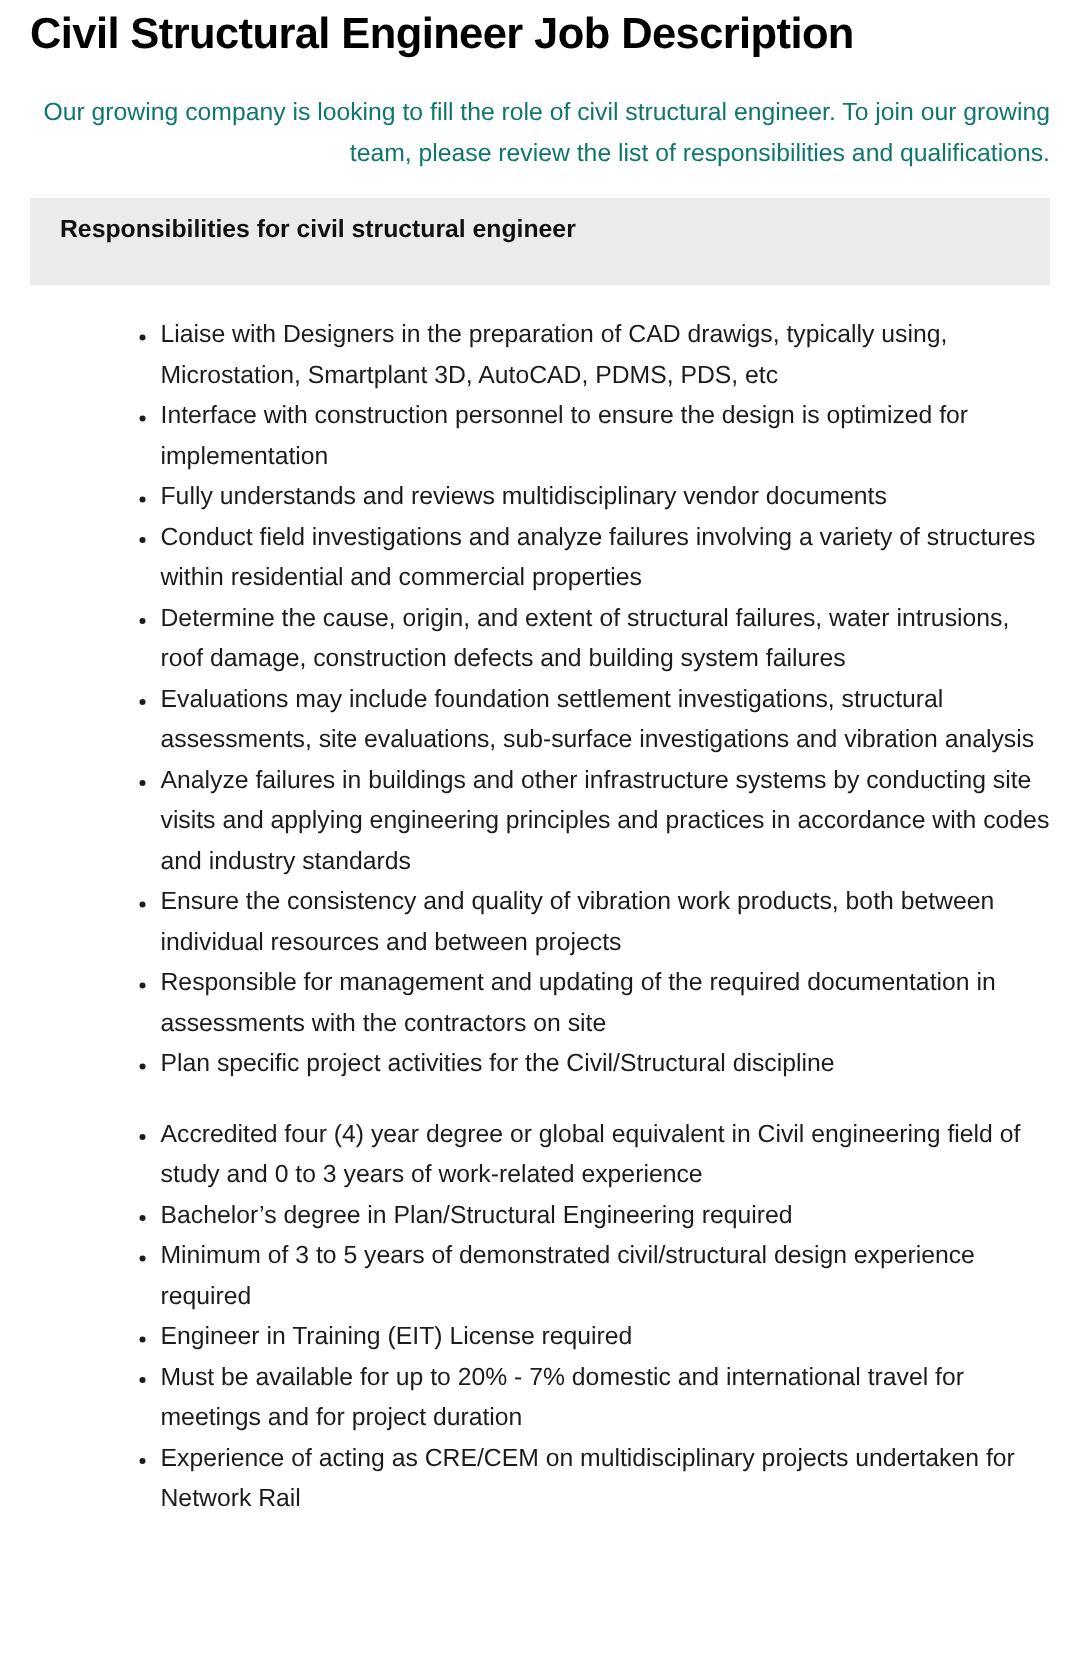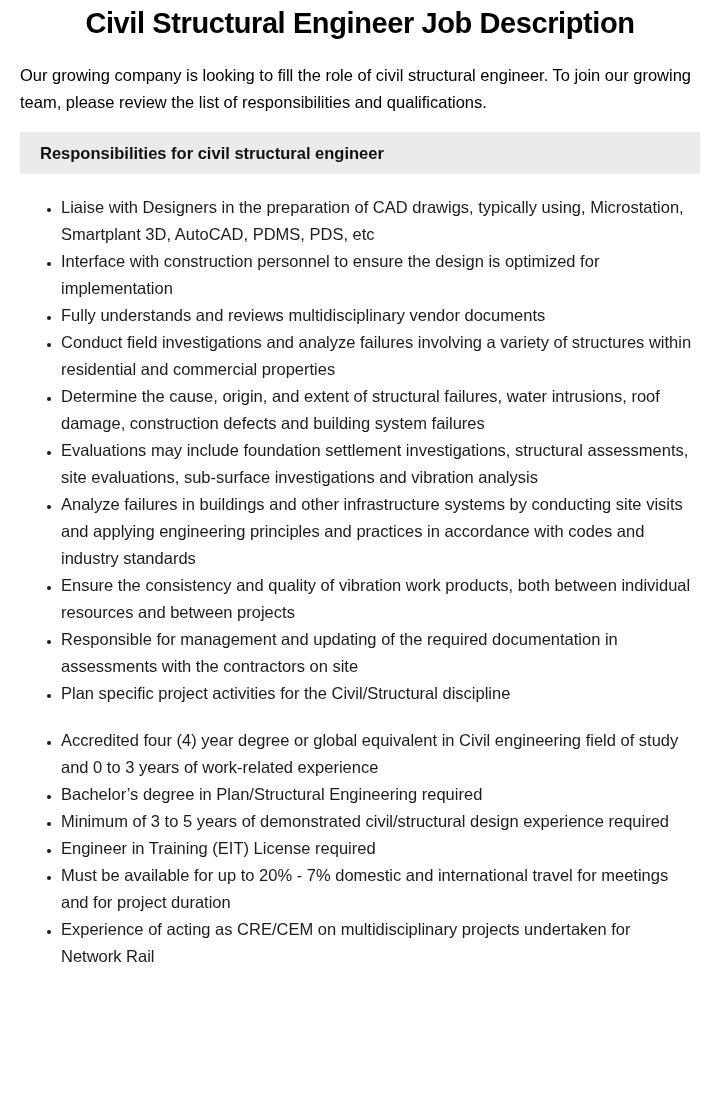--- a/index.html
+++ b/index.html
@@ -18,49 +18,51 @@
   .page {
     padding: 0 20px;
   }
   .page-title {
     margin: 0;
     padding-top: 5px;
     font-size: 29px;
     line-height: 36px;
     font-weight: 800;
     letter-spacing: -0.4px;
-    text-align: center;
+    text-align: left;
     color: #000000;
   }
   .intro {
     margin: 21px 0 0 0;
     font-size: 16.5px;
     line-height: 27px;
-    color: #000000;
+    color: #0f766e;
+    text-align: right;
   }
   .section-header {
     margin-top: 16px;
     background: #ebebeb;
-    height: 42px;
+    height: 58px;
     line-height: 42px;
     padding: 0 20px;
     font-size: 16.5px;
     font-weight: 700;
     color: #111111;
   }
   ul.bullets {
     margin: 20px 0 18px 0;
     padding-left: 41px;
     list-style: disc outside;
   }
   ul.bullets li {
     font-size: 16.5px;
     line-height: 27px;
     max-width: 634px;
     color: #1c1c1c;
+    margin-left: 46px;
   }
   ul.bullets li::marker {
     font-size: 12px;
     color: #1c1c1c;
   }
 </style>
 </head>
 <body>
 
 <div class="page">

